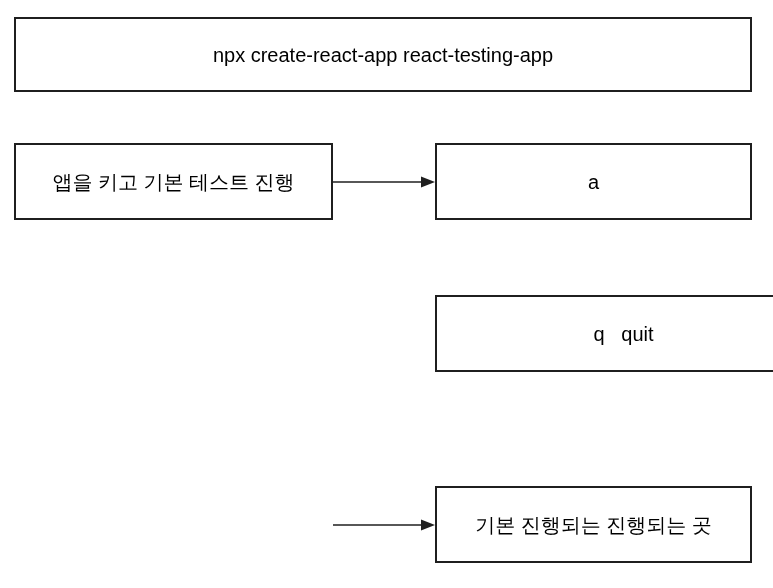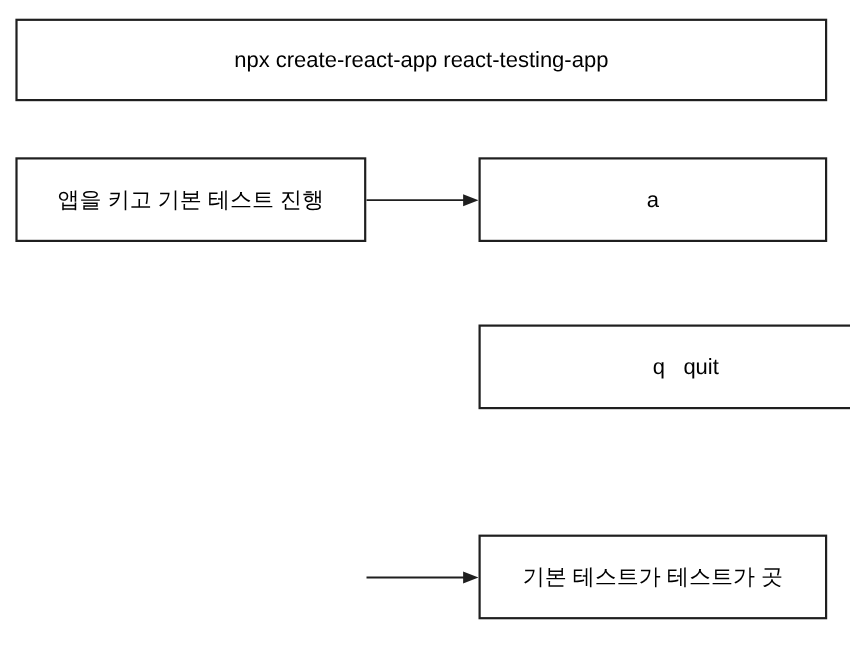--- a/index.html
+++ b/index.html
@@ -72,16 +72,16 @@
     <span class="node-label">q   quit</span>
   </div>
 
 
   <svg class="arrow arrow-2" viewBox="0 0 102 16" xmlns="http://www.w3.org/2000/svg">
     <line x1="0" y1="8" x2="90" y2="8" stroke="#1f1f1f" stroke-width="1.6"></line>
     <polygon points="88,2.5 102,8 88,13.5" fill="#1f1f1f"></polygon>
   </svg>
 
   <div class="node node-f">
-    <span class="node-label">기본 테스트가 테스트가 곳</span>
+    <span class="node-label">기본 진행되는 진행되는 곳</span>
   </div>
 
 </div>
 
 </body></html>

